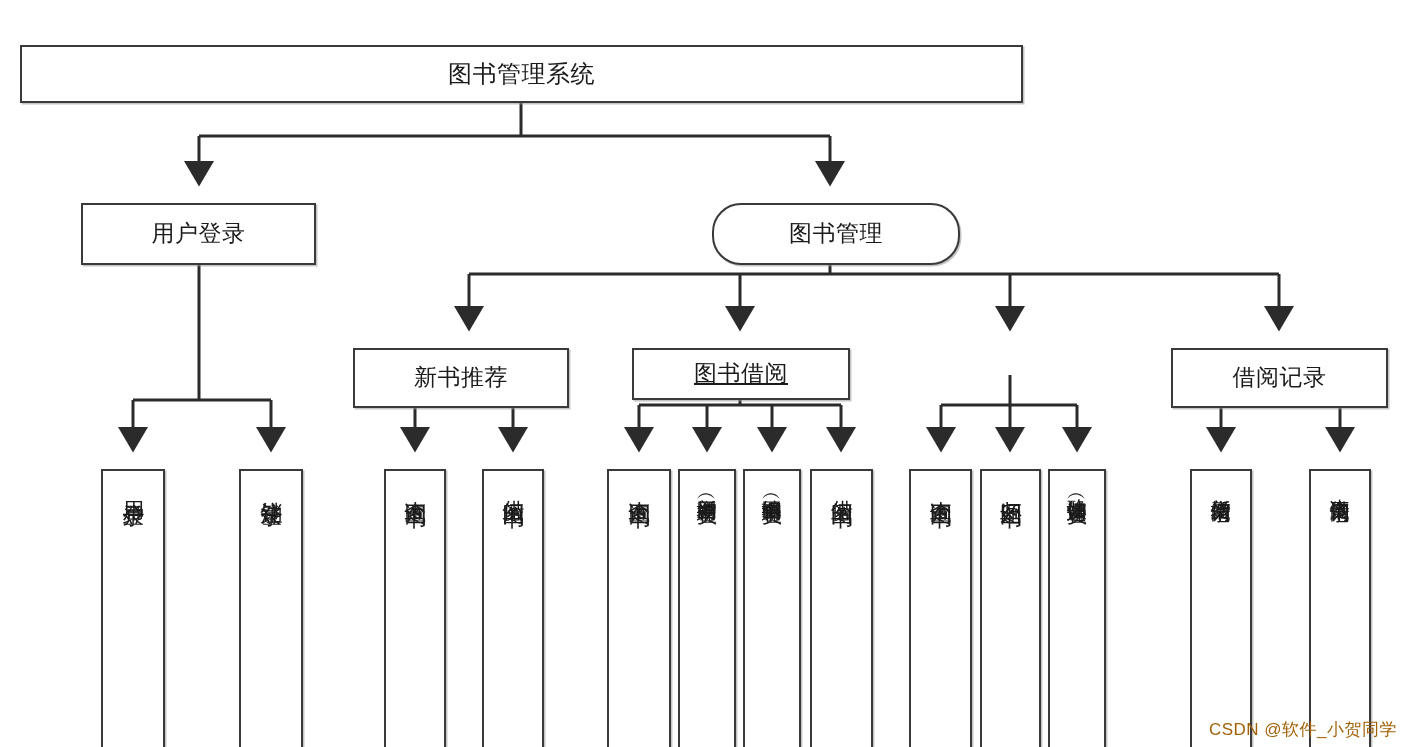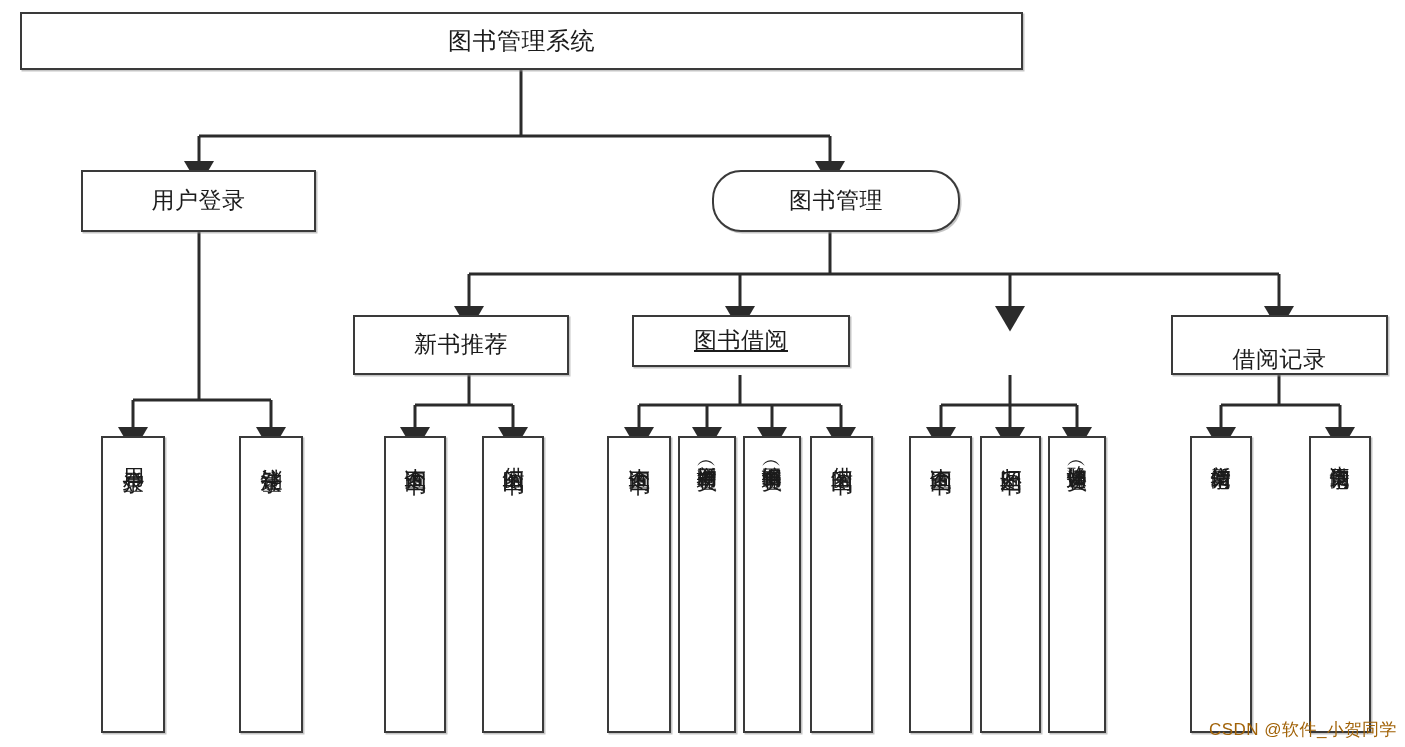--- a/index.html
+++ b/index.html
@@ -29,20 +29,21 @@
     position: absolute;
     box-sizing: border-box;
     background: #ffffff;
     border: 2.5px solid #3a3a3a;
     display: flex;
     align-items: center;
     justify-content: center;
     color: #1b1b1b;
     box-shadow: 1.5px 1.5px 0 rgba(150,150,150,0.55);
     z-index: 2;
+    margin-top: 33px;
   }
   .node .label {
     display: block;
     text-align: center;
     line-height: 1.12;
   }
   .node.horiz .label {
     font-size: 23px;
     letter-spacing: 0.5px;
     white-space: nowrap;
@@ -151,21 +152,21 @@
 
   <div class="node horiz" style="left:353px; top:315px; width:216px; height:60px;">
     <span class="label">新书推荐</span>
   </div>
 
   <div class="node horiz" style="left:632px; top:315px; width:218px; height:52px;text-decoration:underline;">
     <span class="label">图书借阅</span>
   </div>
 
 
-  <div class="node horiz" style="left:1171px; top:315px; width:217px; height:60px;align-items:flex-end;">
+  <div class="node horiz" style="left:1171px; top:315px; width:217px; height:60px;">
     <span class="label">借阅记录</span>
   </div>
 
   <div class="node vert" style="left:101px; top:436px; width:64px; height:297px;">
     <span class="label">用户登录</span>
   </div>
 
   <div class="node vert" style="left:239px; top:436px; width:64px; height:297px;">
     <span class="label">注销登录</span>
   </div>

